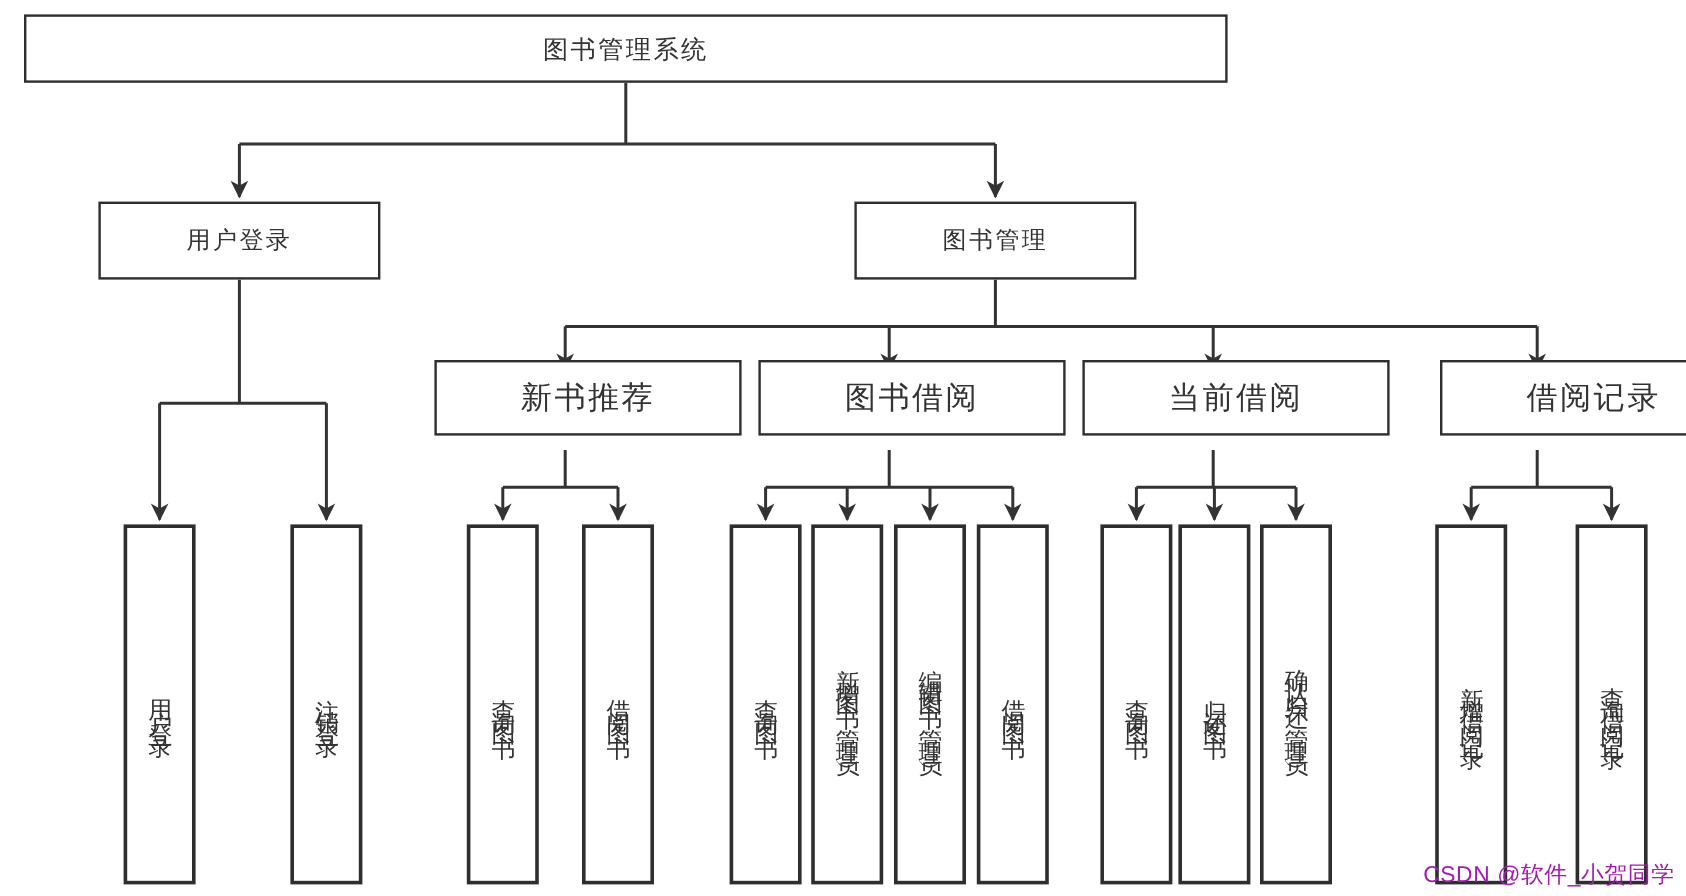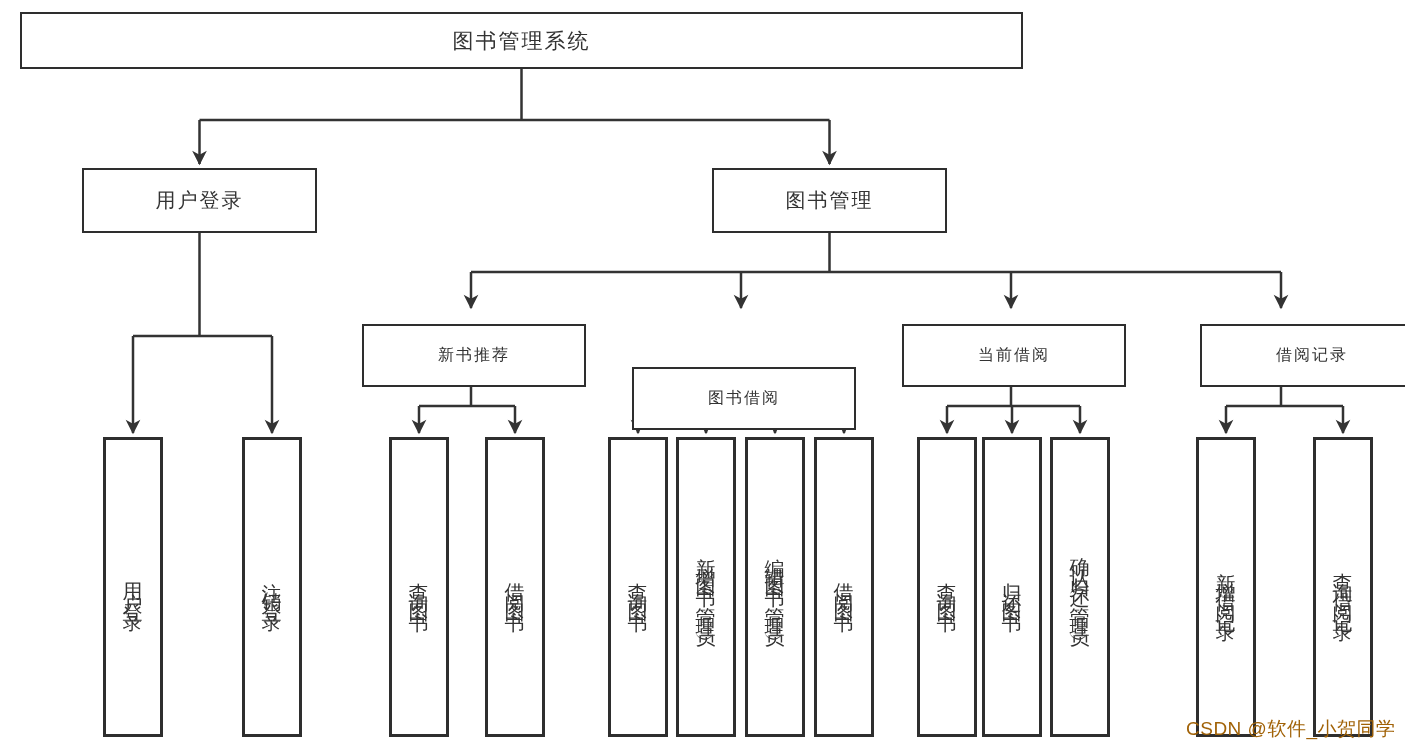--- a/index.html
+++ b/index.html
@@ -15,33 +15,33 @@
   .box{
     position:absolute;
     box-sizing:border-box;
     background:#ffffff;
     border:2.5px solid #2e2e2e;
     display:flex;align-items:center;justify-content:center;
     color:#333333;
   }
   .root-box{left:20px;top:12px;width:1003px;height:57px;border-width:2px;font-size:21px;letter-spacing:2px;}
   .lvl1{top:168px;width:235px;height:65px;font-size:20px;letter-spacing:2px;}
-  .lvl2{top:324px;width:224px;height:63px;font-size:16px;letter-spacing:2px;}
+  .lvl2{top:300px;width:256px;height:63px;font-size:26px;letter-spacing:2px;}
   .leaf{top:437px;width:60px;height:300px;border-width:3px;}
   .leaf span{
     writing-mode:vertical-rl;
     text-orientation:mixed;
     font-size:20px;
     letter-spacing:10px;
     line-height:1;
     white-space:nowrap;
   }
   .watermark{
     position:absolute;left:1186px;top:716px;
-    font-size:19px;color:#a16207;letter-spacing:0.5px;
+    font-size:19px;color:#a21caf;letter-spacing:0.5px;
     white-space:nowrap;z-index:5;
   }
 </style>
 </head>
 <body>
 
 <div class="canvas">
 
   <svg class="connectors" width="1405" height="747" viewBox="0 0 1405 747">
     <defs>
@@ -93,21 +93,21 @@
   <div class="box lvl1" style="left:82px;">
     <span>用户登录</span>
   </div>
   <div class="box lvl1" style="left:712px;justify-content:center;">
     <span>图书管理</span>
   </div>
 
   <div class="box lvl2" style="left:362px;">
     <span>新书推荐</span>
   </div>
-  <div class="box lvl2" style="left:632px;margin-top:43px;">
+  <div class="box lvl2" style="left:632px;">
     <span>图书借阅</span>
   </div>
   <div class="box lvl2" style="left:902px;">
     <span>当前借阅</span>
   </div>
   <div class="box lvl2" style="left:1172px;margin-left:28px;">
     <span>借阅记录</span>
   </div>
 
   <div class="box leaf" style="left:103px;">

